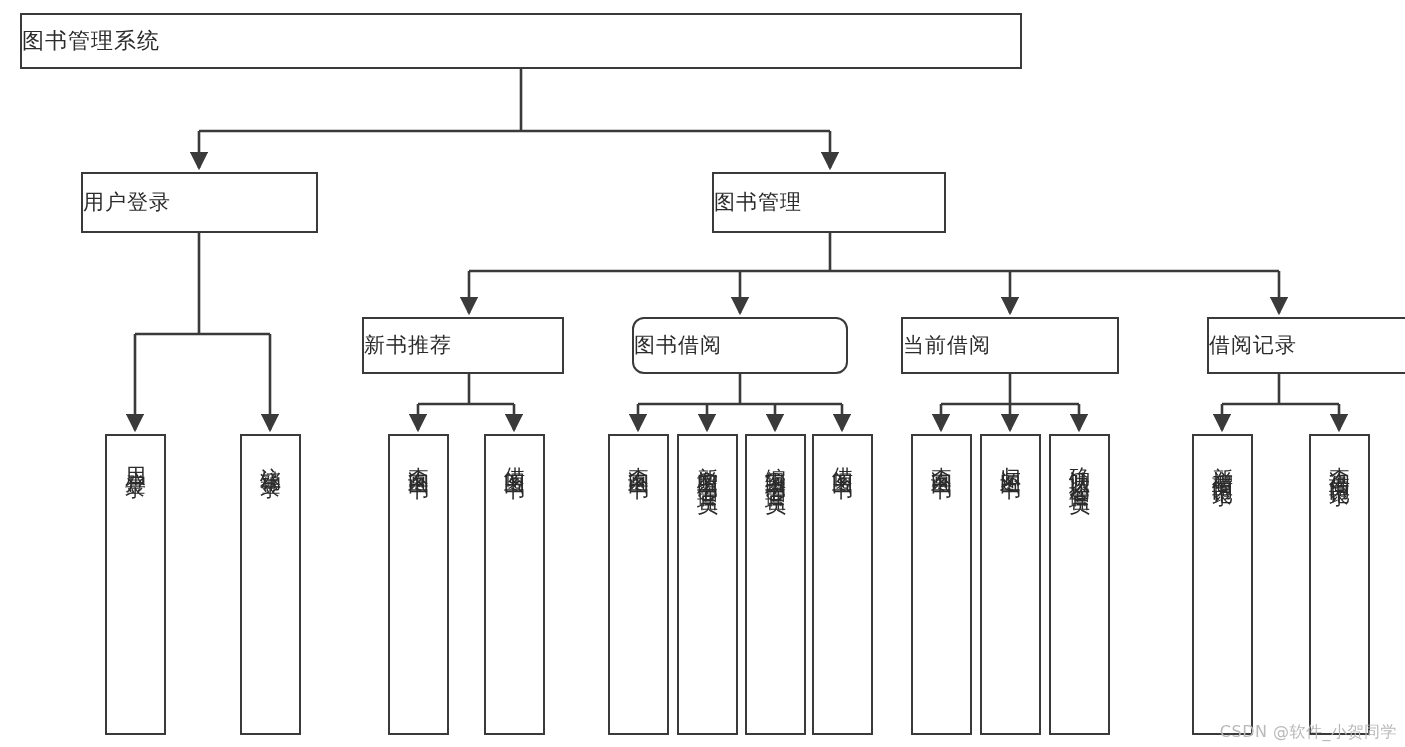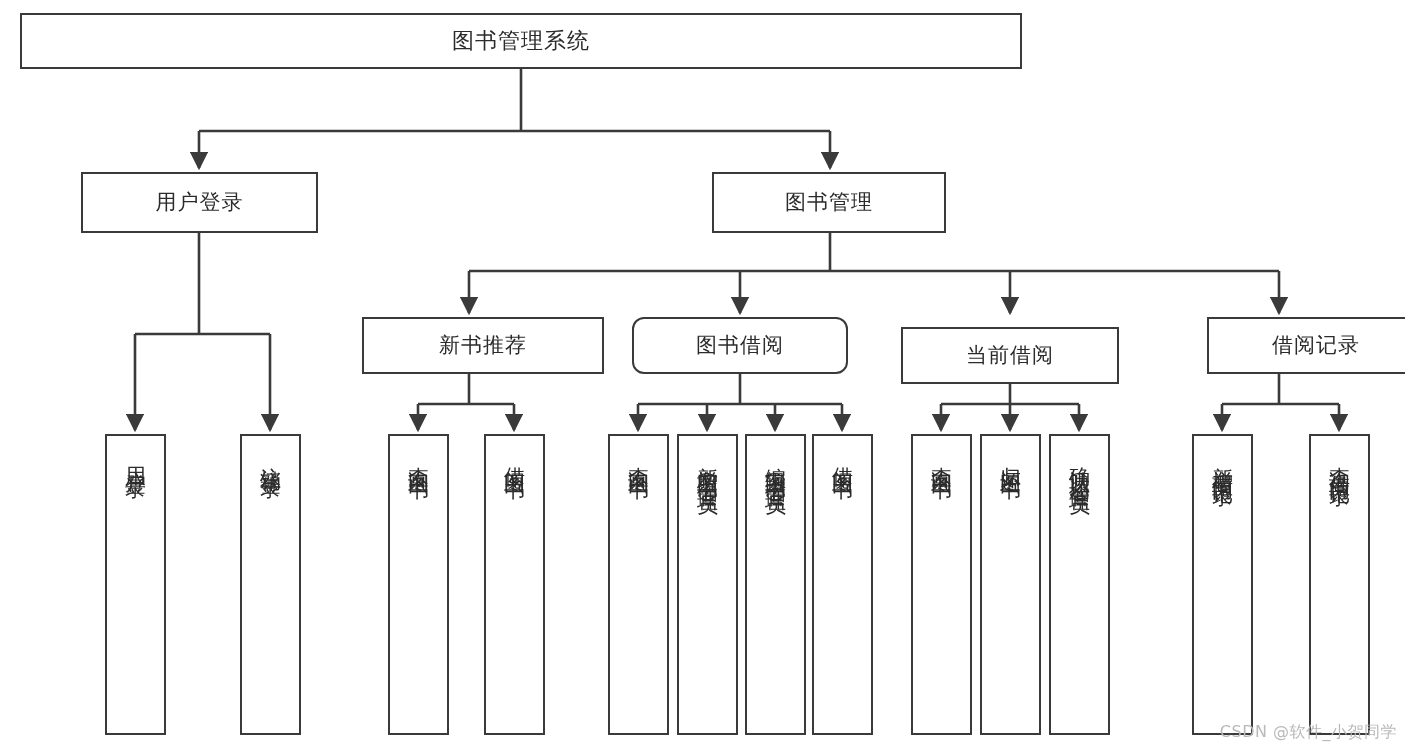--- a/index.html
+++ b/index.html
@@ -17,21 +17,21 @@
     pointer-events:none;
   }
 
   .node{
     position:absolute;
     box-sizing:border-box;
     background:#ffffff;
     border:2.5px solid #3a3a3a;
     display:flex;
     align-items:center;
-    justify-content:center;
+    justify-content:flex-start;
     color:#2b2b2b;
   }
   
   .node.h{
     font-size:21px;
     letter-spacing:1px;
     line-height:1.1;
   }
   .node.h .lbl{white-space:nowrap;}
 
@@ -124,27 +124,27 @@
     <span class="lbl">图书管理系统</span>
   </div>
 
   <div class="node h" style="left:81px;top:172px;width:237px;height:61px;">
     <span class="lbl">用户登录</span>
   </div>
   <div class="node h" style="left:712px;top:172px;width:234px;height:61px;">
     <span class="lbl">图书管理</span>
   </div>
 
-  <div class="node h" style="left:362px;top:317px;width:242px;height:57px;">
+  <div class="node h" style="left:362px;top:317px;width:202px;height:57px;">
     <span class="lbl">新书推荐</span>
   </div>
   <div class="node h" style="left:632px;top:317px;width:216px;height:57px;border-radius:12px;">
     <span class="lbl">图书借阅</span>
   </div>
-  <div class="node h" style="left:901px;top:327px;width:218px;height:57px;">
+  <div class="node h" style="left:901px;top:317px;width:218px;height:57px;">
     <span class="lbl">当前借阅</span>
   </div>
   <div class="node h" style="left:1170px;top:317px;width:218px;height:57px;margin-left:37px;">
     <span class="lbl">借阅记录</span>
   </div>
 
   <div class="node v" style="left:105px;top:434px;width:61px;height:301px;">
     <span class="lbl">用户登录</span>
   </div>
   <div class="node v" style="left:240px;top:434px;width:61px;height:301px;">

